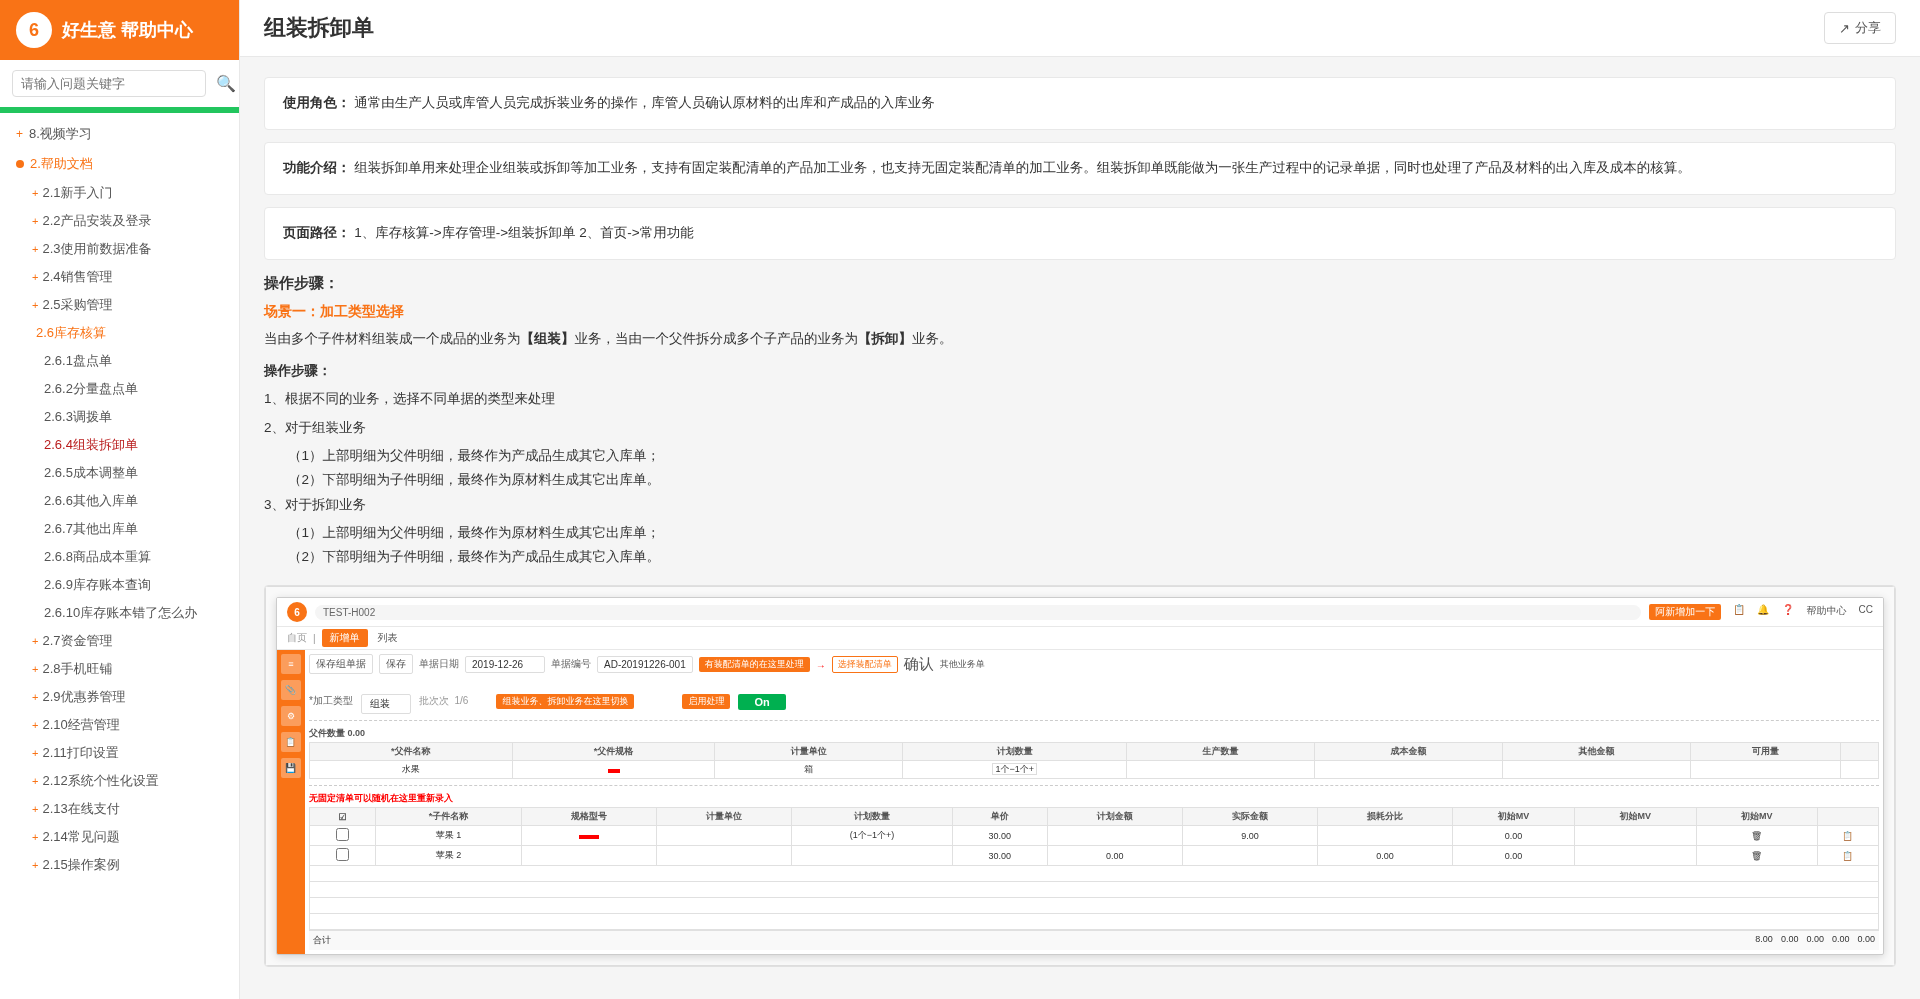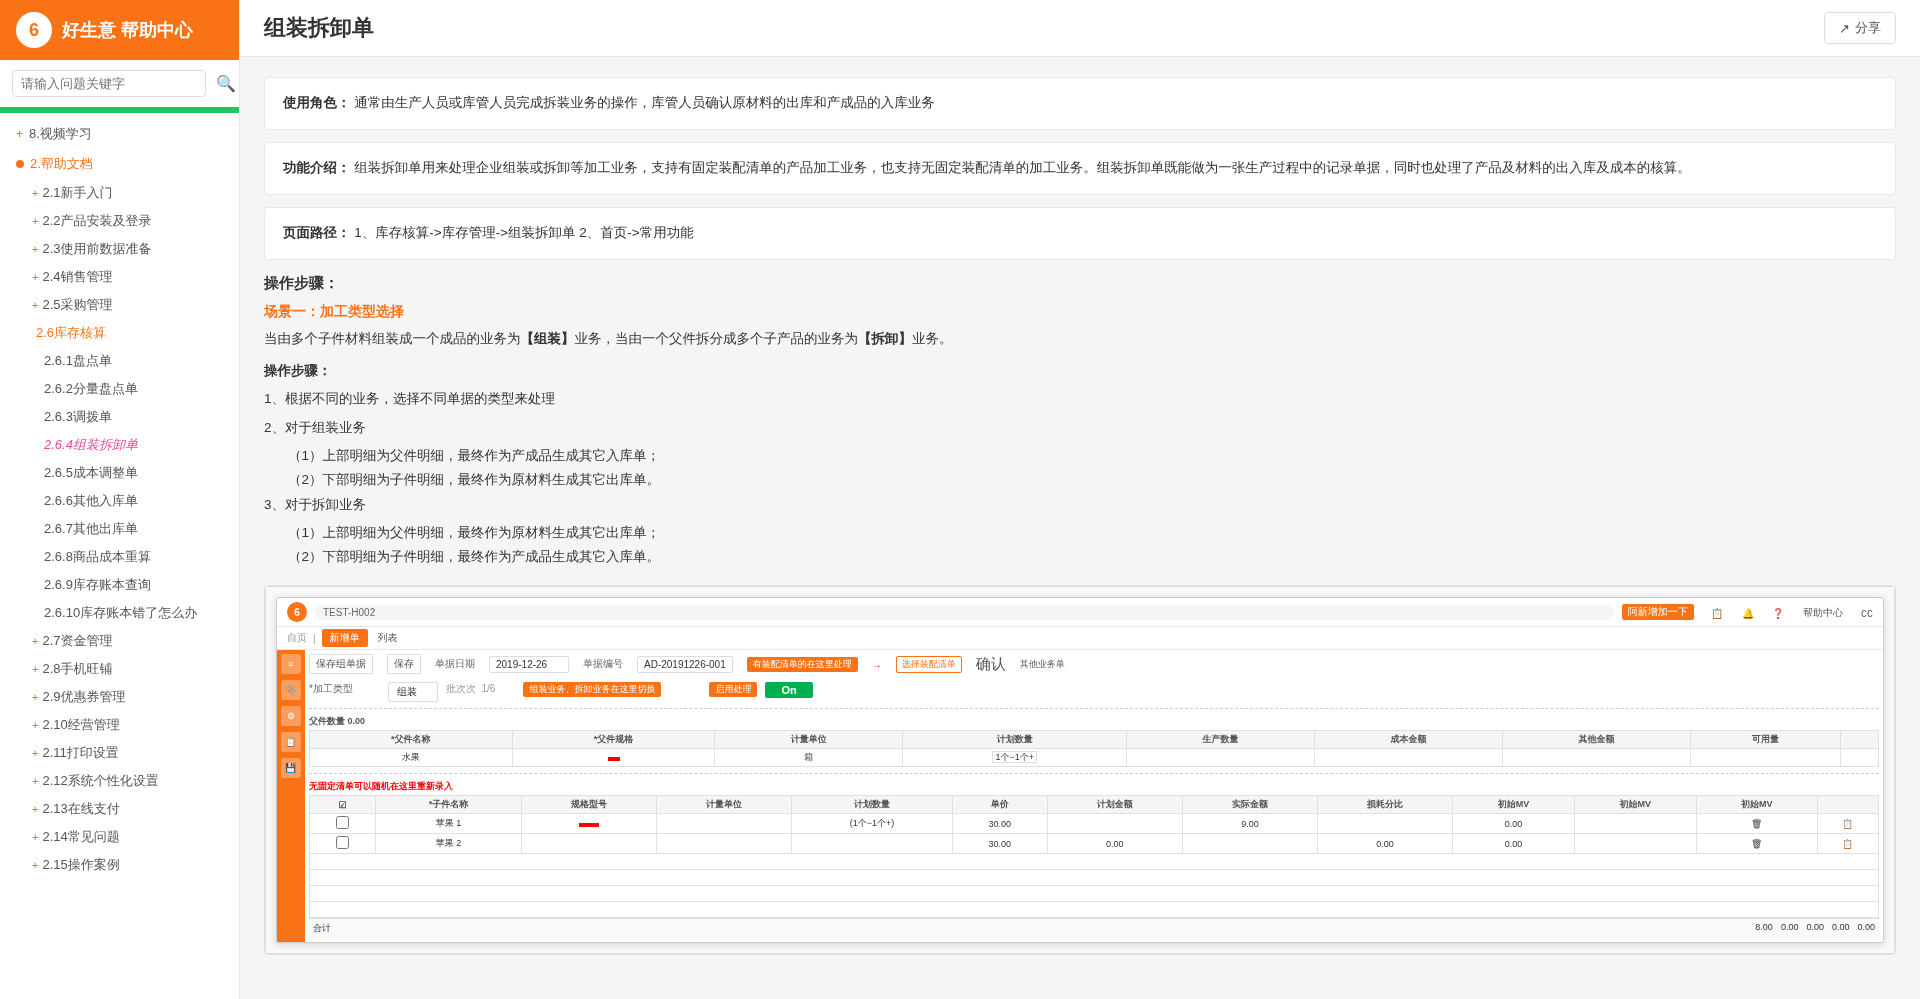--- a/index.html
+++ b/index.html
@@ -97,23 +97,22 @@
     }
 
     .nav-sub {
       padding: 5px 16px 5px 32px;
       font-size: 13px;
       color: #555;
       cursor: pointer;
     }
 
     .nav-sub.active {
-      color: #ec4899;
+      color: #b91c1c;
       font-weight: 500;
-      font-style: italic;
     }
 
     
     #main {
       flex: 1;
       display: flex;
       flex-direction: column;
       overflow: hidden;
       background: #f5f5f5;
     }
@@ -434,21 +433,21 @@
       <div class="sub-step">（2）下部明细为子件明细，最终作为产成品生成其它入库单。</div>
     </div>
 
     <div class="screenshot-container">
       <div class="fake-screenshot">
         <div class="app-window">
 
           <div class="app-topbar">
             <div class="app-logo">6</div>
             <div class="app-url-bar">TEST-H002</div>
-            <div style="display:flex;gap:18px;align-items:flex-end;font-size:10px;font-family:Liberation Mono, monospace;">
+            <div style="display:flex;gap:12px;align-items:flex-start;font-size:10px;">
               <span style="background:#f97316;color:#fff;padding:1px 6px;border-radius:2px;">阿新增加一下</span>
               <span style="color:#555;">📋</span>
               <span style="color:#555;">🔔</span>
               <span style="color:#555;">❓</span>
               <span style="color:#555;">帮助中心</span>
               <span style="color:#555;">CC</span>
             </div>
           </div>
 
           <div class="app-nav-tabs">
@@ -463,38 +462,38 @@
             <div class="app-left-icons">
               <div class="app-icon-item">≡</div>
               <div class="app-icon-item">📎</div>
               <div class="app-icon-item">⚙</div>
               <div class="app-icon-item">📋</div>
               <div class="app-icon-item">💾</div>
             </div>
 
             <div class="app-main-content">
 
-              <div style="display:flex;align-items:center;gap:14px;margin-bottom:8px;flex-wrap:wrap;">
+              <div style="display:flex;align-items:center;gap:6px;margin-bottom:20px;flex-wrap:wrap;">
                 <span class="toolbar-btn">保存组单据</span>
                 <span class="toolbar-btn">保存</span>
                 <span class="toolbar-label">单据日期</span>
                 <span class="toolbar-field">2019-12-26</span>
                 <span class="toolbar-label">单据编号</span>
                 <span class="toolbar-field">AD-20191226-001</span>
 
                 <span style="background:#f97316;color:#fff;font-size:9px;padding:1px 6px;border-radius:2px;white-space:nowrap;">有装配清单的在这里处理</span>
                 <span style="font-size:10px;color:#f00;">→</span>
                 <span style="border:1px solid #f97316;color:#f97316;font-size:9px;padding:1px 5px;border-radius:2px;">选择装配清单</span>
                 <span style="color:#555;font-size:15px;">确认</span>
                 <span style="color:#555;font-size:9px;">其他业务单</span>
               </div>
 
               <div style="display:flex;align-items:flex-start;gap:8px;margin-bottom:4px;position:relative;">
                 <span class="toolbar-label">*加工类型</span>
-                <span style="border:1px solid #ddd;background:#fff;padding:2px 8px;font-size:10px;border-radius:2px;min-width:50px;margin-left:27px;">组装</span>
+                <span style="border:1px solid #ddd;background:#fff;padding:2px 8px;font-size:10px;border-radius:2px;min-width:50px;">组装</span>
                 <span style="color:#999;font-size:10px;">批次次 &nbsp;1/6</span>
 
                 <span style="display:inline-block;margin-left:20px;background:#f97316;color:#fff;font-size:9px;padding:1px 6px;border-radius:2px;white-space:nowrap;">组装业务、拆卸业务在这里切换</span>
 
                 <span style="display:inline-block;margin-left:40px;background:#f97316;color:#fff;font-size:9px;padding:1px 6px;border-radius:2px;white-space:nowrap;">启用处理</span>
 
                 <span style="display:inline-block;background:#00b050;color:#fff;font-size:11px;padding:2px 16px;border-radius:2px;font-weight:bold;">On</span>
               </div>
 
               <div class="dotted-sep"></div>

